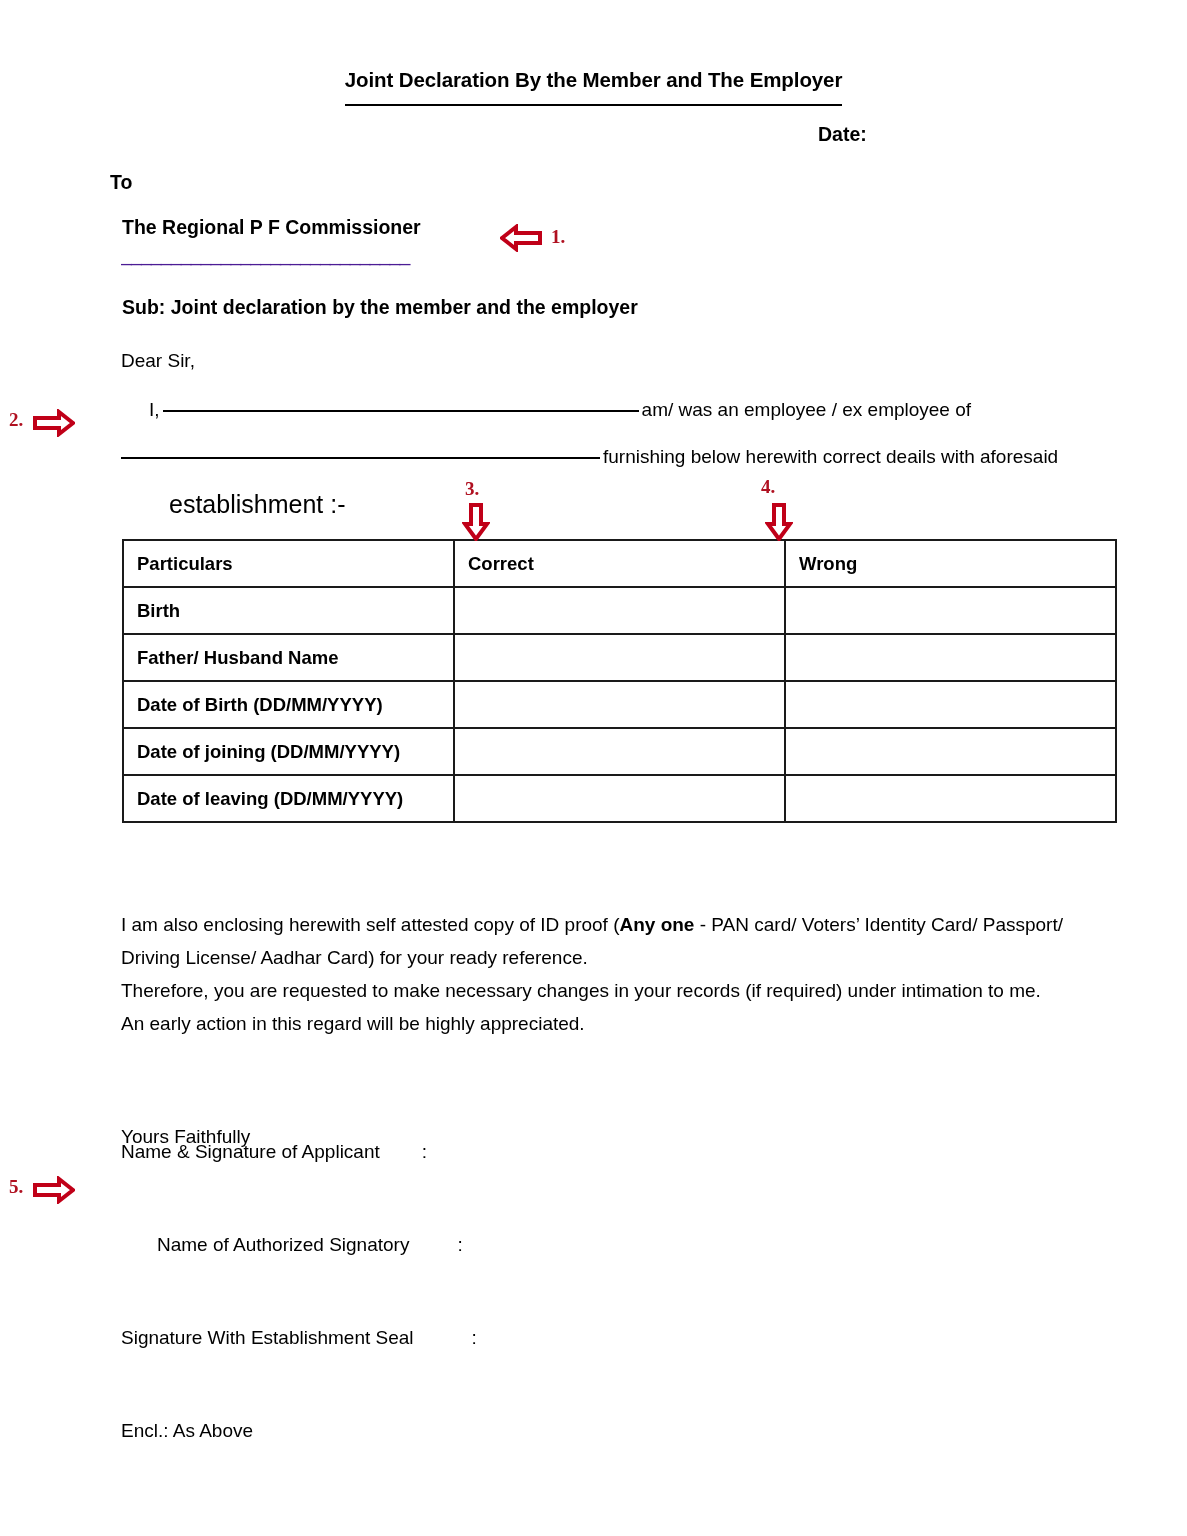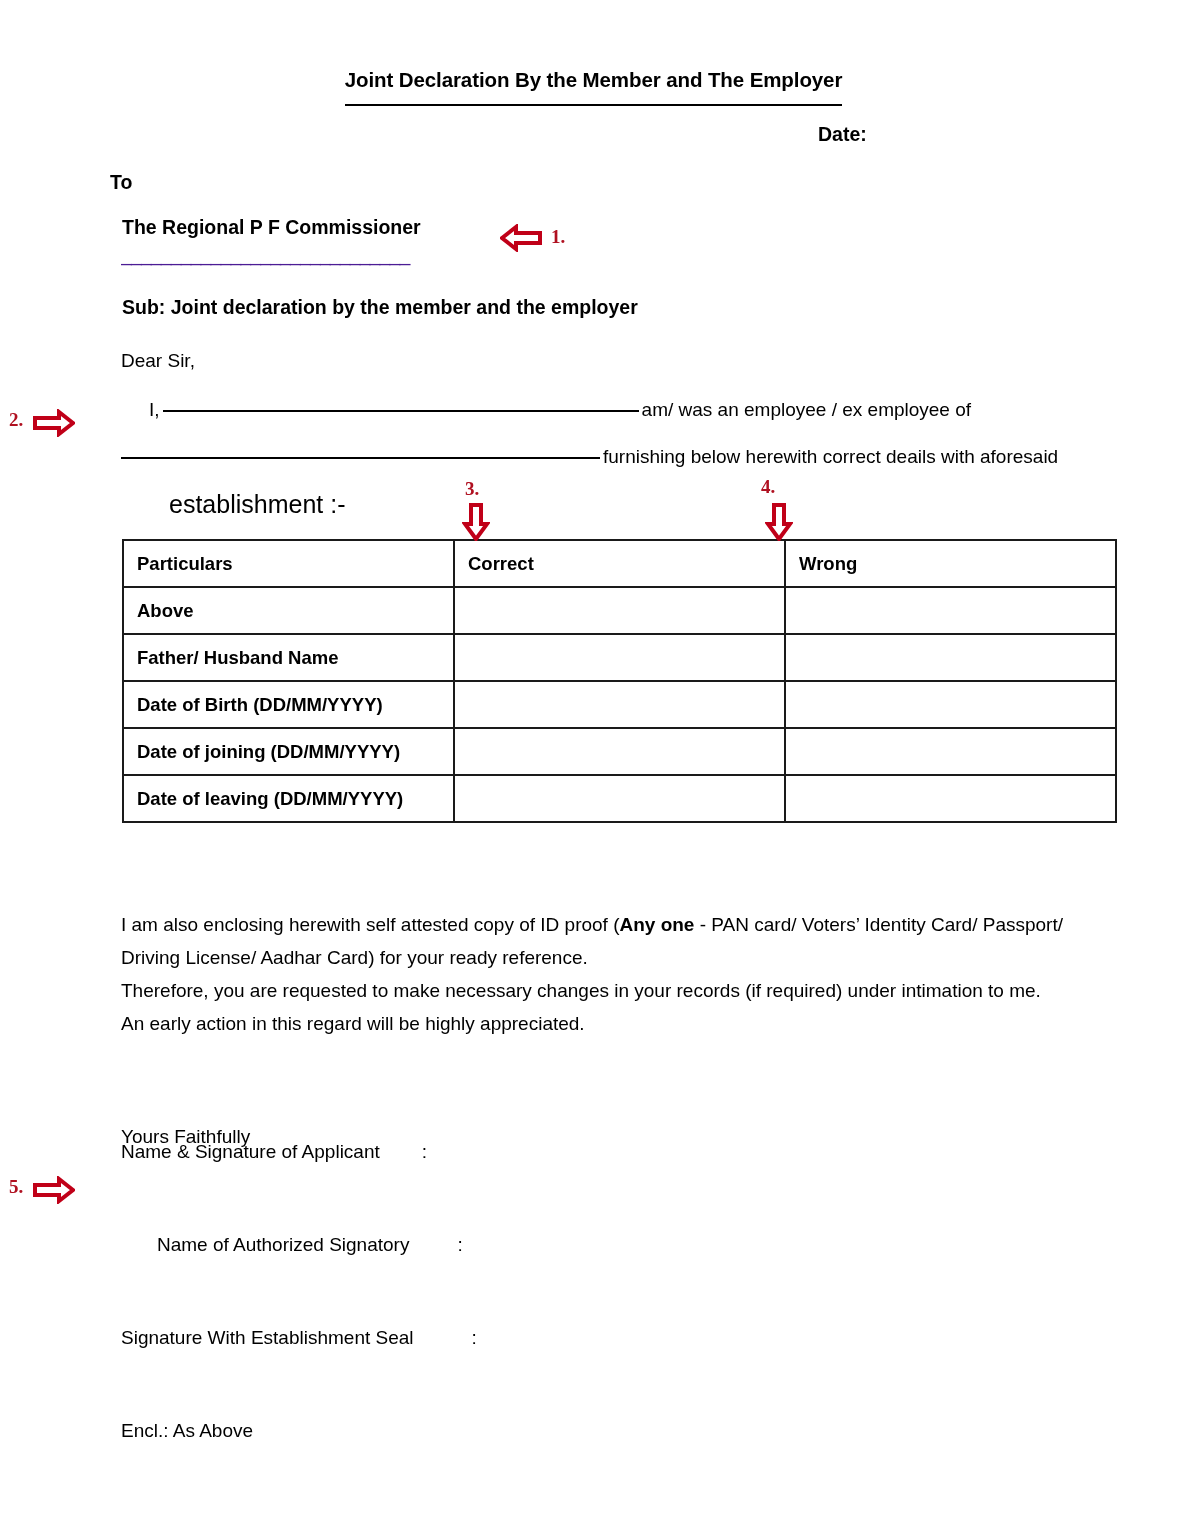--- a/index.html
+++ b/index.html
@@ -199,21 +199,21 @@
   <div class="blk estb-label">establishment :-</div>
 
   <table class="tbl">
     <tbody>
       <tr>
         <td class="col-a">Particulars</td>
         <td class="col-b">Correct</td>
         <td class="col-c">Wrong</td>
       </tr>
       <tr>
-        <td class="col-a">Above</td>
+        <td class="col-a">Birth</td>
         <td class="col-b"></td>
         <td class="col-c"></td>
       </tr>
       <tr>
         <td class="col-a">Father/ Husband Name</td>
         <td class="col-b"></td>
         <td class="col-c"></td>
       </tr>
       <tr>
         <td class="col-a">Date of Birth (DD/MM/YYYY)</td>

